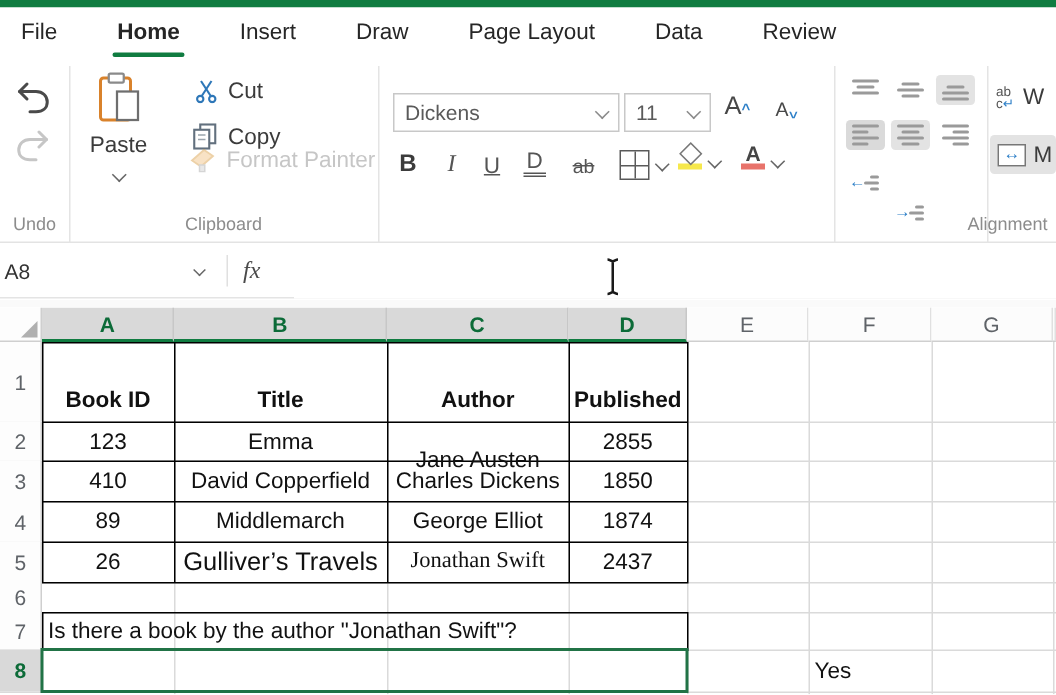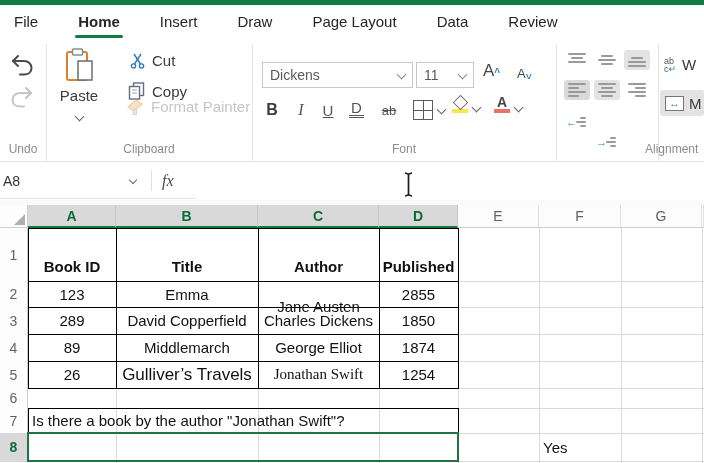--- a/index.html
+++ b/index.html
@@ -203,21 +203,20 @@
     <span>
         <span class="bucket" style="display:block;"></span>
         <span class="ybar" style="display:block;"></span>
       </span>
     <span class="chev"></span>
   </div>
   <div class="abs" style="left:494px;top:58px;display:flex;align-items:flex-end;gap:5px;">
     <span class="acolor">A<span class="rbar" style="display:block;margin-top:1px;"></span></span>
     <span class="chev"></span>
   </div>
-  <div class="abs glabel" style="left:252px;width:304px;">Font</div>
   <div class="abs vdiv" style="left:556px;"></div>
 
   <div class="abs ai vt" style="left:564px;top:12px;">
       <i class="f"></i>
       <i class="p"></i>
       <i class="f"></i>
     </div>
   <div class="abs ai vm" style="left:594px;top:12px;">
       <i class="p"></i>
       <i class="f"></i>
@@ -370,32 +369,32 @@
     <div class="cellhit" style="left: 539px; top: 228px; width: 82px; height: 28px;"></div>
     <div class="cellhit" style="left: 621px; top: 228px; width: 81px; height: 28px;"></div>
     <div class="txt b bot" style="left: 28px; top: 23px; width: 88px; height: 53px;">Book ID</div>
     <div class="txt b bot" style="left: 116px; top: 23px; width: 142px; height: 53px;">Title</div>
     <div class="txt b bot" style="left: 258px; top: 23px; width: 121px; height: 53px;">Author</div>
     <div class="txt b bot" style="left: 379px; top: 23px; width: 79px; height: 53px;">Published</div>
     <div class="txt" style="left: 28px; top: 76px; width: 88px; height: 26px;">123</div>
     <div class="txt" style="left: 116px; top: 76px; width: 142px; height: 26px;">Emma</div>
     <div class="txt" style="left: 258px; top: 88px; width: 121px; height: 26px;">Jane Austen</div>
     <div class="txt" style="left: 379px; top: 76px; width: 79px; height: 26px;">2855</div>
-    <div class="txt" style="left: 28px; top: 102px; width: 88px; height: 27px;">289</div>
+    <div class="txt" style="left: 28px; top: 102px; width: 88px; height: 27px;">410</div>
     <div class="txt" style="left: 116px; top: 102px; width: 142px; height: 27px;">David Copperfield</div>
     <div class="txt" style="left: 258px; top: 102px; width: 121px; height: 27px;">Charles Dickens</div>
     <div class="txt" style="left: 379px; top: 102px; width: 79px; height: 27px;">1850</div>
     <div class="txt" style="left: 28px; top: 129px; width: 88px; height: 27px;">89</div>
     <div class="txt" style="left: 116px; top: 129px; width: 142px; height: 27px;">Middlemarch</div>
     <div class="txt" style="left: 258px; top: 129px; width: 121px; height: 27px;">George Elliot</div>
     <div class="txt" style="left: 379px; top: 129px; width: 79px; height: 27px;">1874</div>
     <div class="txt" style="left: 28px; top: 156px; width: 88px; height: 27px;">26</div>
     <div class="txt lg" style="left: 116px; top: 156px; width: 142px; height: 27px;">Gulliver’s Travels</div>
     <div class="txt serif" style="left: 258px; top: 156px; width: 121px; height: 27px;">Jonathan Swift</div>
-    <div class="txt" style="left: 379px; top: 156px; width: 79px; height: 27px;">1254</div>
+    <div class="txt" style="left: 379px; top: 156px; width: 79px; height: 27px;">2437</div>
     <div class="txt left" style="left: 28px; top: 203px; width: 430px; height: 25px;">Is there a book by the author "Jonathan Swift"?</div>
     <div class="txt left" style="left: 539px; top: 228px; width: 82px; height: 28px;">Yes</div>
     <div class="box" style="left: 28px; top: 23px; width: 431px; height: 161px;"></div>
     <div class="blk" style="left: 116px; top: 23px; width: 1px; height: 160px;"></div>
     <div class="blk" style="left: 258px; top: 23px; width: 1px; height: 160px;"></div>
     <div class="blk" style="left: 379px; top: 23px; width: 1px; height: 160px;"></div>
     <div class="blk" style="left: 28px; top: 76px; width: 430px; height: 1px;"></div>
     <div class="blk" style="left: 28px; top: 102px; width: 430px; height: 1px;"></div>
     <div class="blk" style="left: 28px; top: 129px; width: 430px; height: 1px;"></div>
     <div class="blk" style="left: 28px; top: 156px; width: 430px; height: 1px;"></div>

